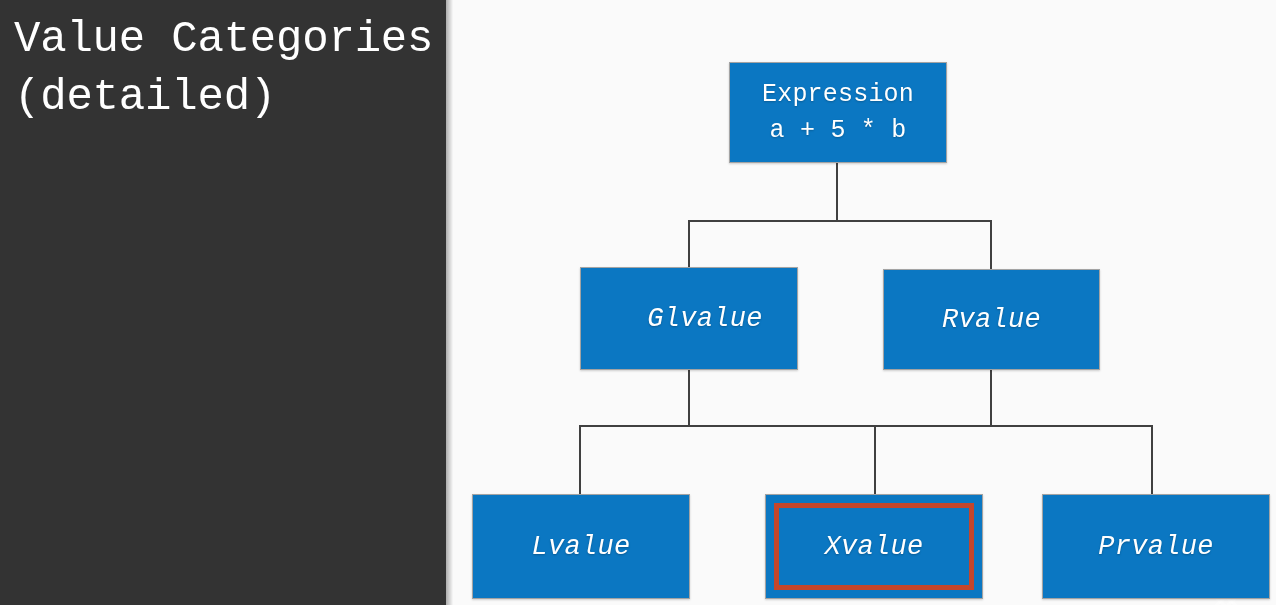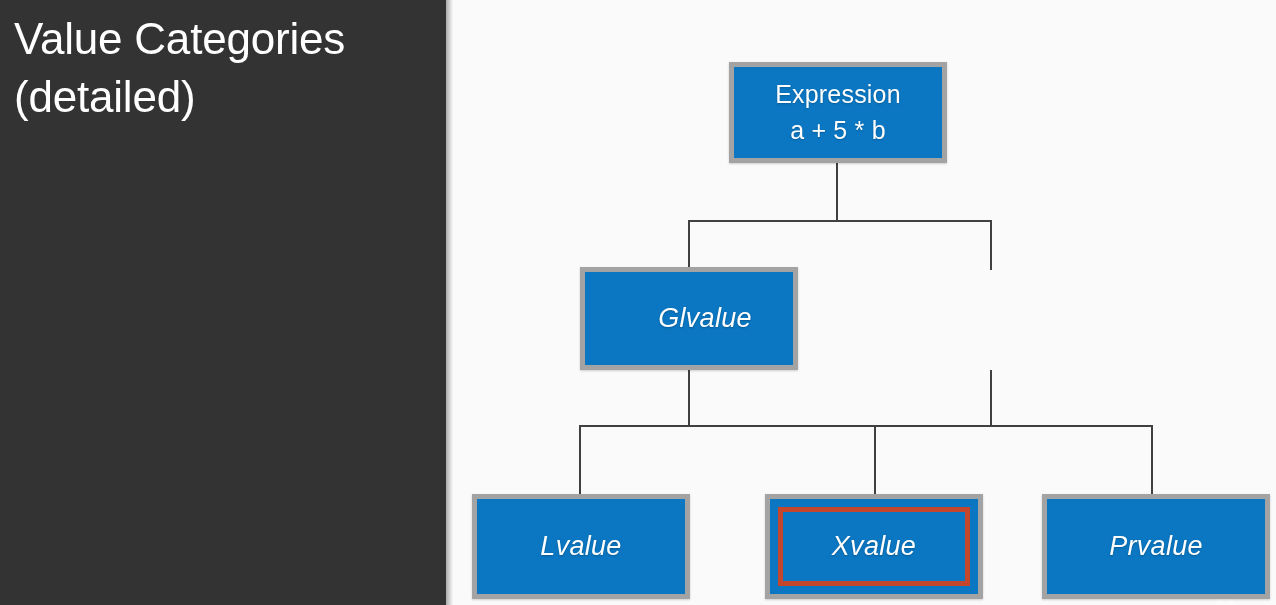--- a/index.html
+++ b/index.html
@@ -7,20 +7,21 @@
     width: 1276px; height: 605px;
     overflow: hidden;
     background: #ffffff;
     font-family: "Liberation Sans", sans-serif;
   }
   #slide {
     position: relative;
     width: 1276px; height: 605px;
     background: #f8f8f8;
     overflow: hidden;
+    font-family: Liberation Mono, monospace;
   }
 
   
   #title-panel {
     position: absolute;
     left: 0; top: 0;
     width: 446px; height: 605px;
     background: #333333;
     z-index: 5;
   }
@@ -56,21 +57,21 @@
     position: absolute;
     background: #404040;
   }
   .line.v { width: 2px; }
   .line.h { height: 2px; }
 
   
   .node {
     position: absolute;
     background: #0b77c2;
-    border: 5px solid #a3a3a3;
+    border: 1px solid #a3a3a3;
     color: #ffffff;
     display: flex;
     flex-direction: column;
     align-items: center;
     justify-content: center;
     text-align: center;
     box-shadow: 0 1px 2px rgba(0,0,0,0.18);
     z-index: 2;
   }
   .node .label {
@@ -132,20 +133,23 @@
 
     <div class="node root" style="left:276px; top:62px; width:218px; height:101px;">
       <span class="label">Expression
 a  + 5 *  b</span>
     </div>
 
     <div class="node" style="left:127px; top:267px; width:218px; height:103px;padding-left:32px;">
       <span class="label">Glvalue</span>
     </div>
 
+    <div class="node" style="left:430px; top:269px; width:217px; height:101px;">
+      <span class="label">Rvalue</span>
+    </div>
 
     <div class="node" style="left:19px; top:494px; width:218px; height:105px;">
       <span class="label">Lvalue</span>
     </div>
 
     <div class="node highlighted" style="left:312px; top:494px; width:218px; height:105px;">
       <span class="highlight-frame"></span>
       <span class="label">Xvalue</span>
     </div>
 

